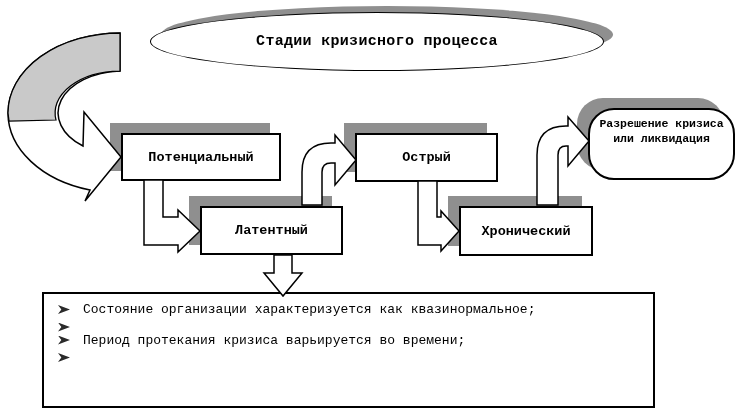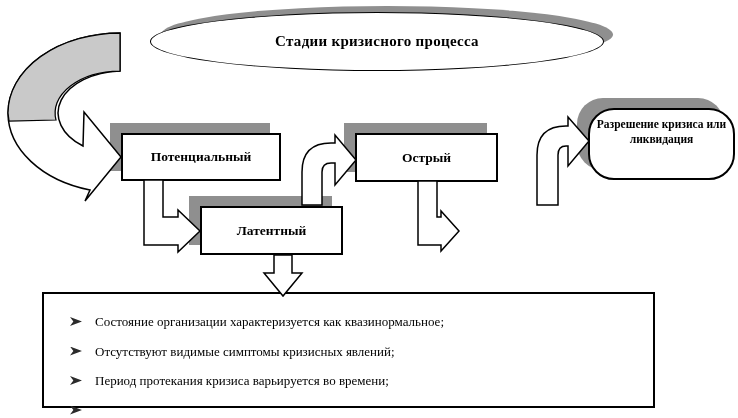--- a/index.html
+++ b/index.html
@@ -1,18 +1,18 @@
 <!DOCTYPE html>
 <html><head>
 <meta charset="utf-8">
 <style>
   html,body{margin:0;padding:0;background:#fff;}
   .canvas{
     position:relative;width:738px;height:418px;background:#ffffff;
-    font-family:Liberation Serif, serif;color:#000;overflow:hidden;
+    font-family:Liberation Mono, monospace;color:#000;overflow:hidden;
   }
   
   .ellipse-shadow{
     position:absolute;left:161px;top:6px;width:452px;height:57px;
     border-radius:50%;background:#8f8f8f;
   }
   .ellipse-main{
     position:absolute;left:150px;top:12px;width:452px;height:57px;
     border-radius:50%;background:#fff;border:1px solid #000;
     display:flex;align-items:center;justify-content:center;
@@ -37,21 +37,21 @@
   .arrows{position:absolute;left:0;top:0;width:738px;height:418px;z-index:3;pointer-events:none;}
   .arrow-body{fill:#ffffff;stroke:#000;stroke-width:1.5;stroke-linejoin:miter;}
   .arrow-band{fill:#c9c9c9;stroke:#000;stroke-width:1.25;}
   
   .notes-box{
     position:absolute;box-sizing:border-box;left:42px;top:292px;width:613px;height:116px;
     background:#fff;border:2px solid #000;padding:7px 20px 4px 14px;z-index:2;
   }
   .notes-list{list-style:none;margin:0;padding:0;}
   .notes-list li{
-    display:flex;align-items:flex-start;font-size:13px;line-height:17.5px;margin:12px;
+    display:flex;align-items:flex-start;font-size:13px;line-height:17.5px;margin:0;
   }
   .bullet{
     flex:0 0 12px;width:12px;height:9px;margin-top:4px;margin-right:13px;
     background:#2b2b2b;
     clip-path:polygon(0 0,100% 50%,0 100%,28% 50%);
   }
 </style>
 </head>
 <body>
 
@@ -63,20 +63,23 @@
   </div>
 
   <div class="stage-box" id="box-potential">
     <span>Потенциальный</span>
   </div>
   <div class="stage-box" id="box-latent">
     <span>Латентный</span>
   </div>
   <div class="stage-box" id="box-acute">
     <span>Острый</span>
+  </div>
+  <div class="stage-box" id="box-chronic">
+    <span>Хронический</span>
   </div>
   <div class="stage-box" id="box-resolution">
     <span>Разрешение кризиса или ликвидация</span>
   </div>
 
   <svg class="arrows" viewBox="0 0 738 418">
 
     <path class="arrow-body" d="M 120,33 A 112,80 0 0 0 8,113 A 112,80 0 0 0 90,190
          L 85,201 L 121,157 L 84,112 L 83,146
          A 65,42 0 0 1 120,71 Z"></path>
@@ -97,21 +100,20 @@
   </svg>
 
   <div class="notes-box">
     <ul class="notes-list">
       <li>
         <span class="bullet"></span>
         <span>Состояние организации характеризуется как квазинормальное;</span>
       </li>
       <li>
         <span class="bullet"></span>
-        <span>Отсутствуют видимые симптомы кризисных явлений;</span>
       </li>
       <li>
         <span class="bullet"></span>
         <span>Период протекания кризиса варьируется во времени;</span>
       </li>
       <li>
         <span class="bullet"></span>
       </li>
     </ul>
   </div>

